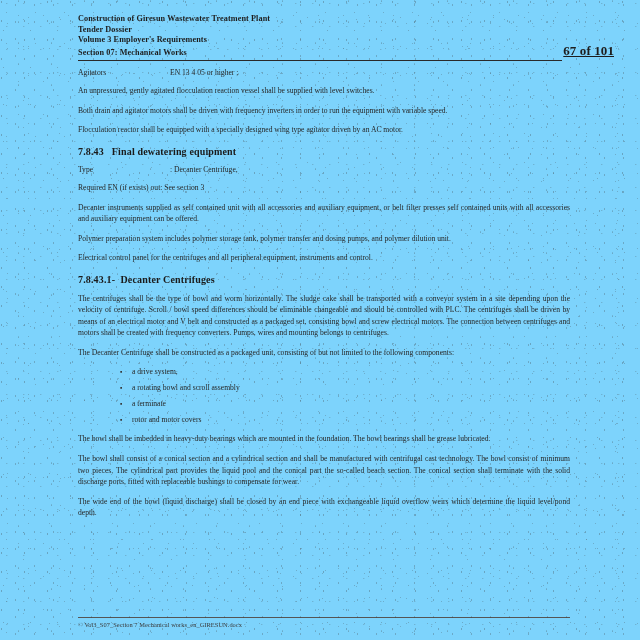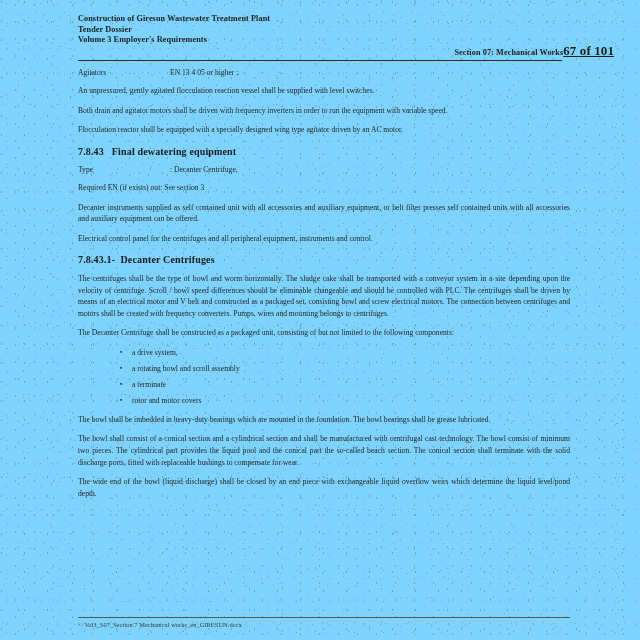--- a/index.html
+++ b/index.html
@@ -53,21 +53,21 @@
     line-height: 10.6px;
     font-weight: bold;
     color: #1d1d1d;
     letter-spacing: 0.1px;
   }
   .header .line {
     white-space: nowrap;
   }
   .header-row {
     display: flex;
-    justify-content: flex-end;
+    justify-content: space-between;
     align-items: baseline;
   }
   .rule {
     border: 0;
     border-top: 1.1px solid #2a2a2a;
     margin: 2px 0 0 0;
     width: 484px;
   }
   .body {
     margin-top: 6px;
@@ -164,20 +164,21 @@
         &nbsp;&nbsp;<span>Final dewatering equipment</span>
       </h3>
 
       <div class="kv tight">
         <div class="k">Type</div>
         <div class="v">: Decanter Centrifuge,</div>
       </div>
 
       <p>Required EN (if exists) out: See section 3</p>
       <p>Decanter instruments supplied as self contained unit with all accessories and auxiliary equipment, or belt filter presses self contained units with all accessories and auxiliary equipment can be offered.</p>
+      <p>Polymer preparation system includes polymer storage tank, polymer transfer and dosing pumps, and polymer dilution unit.</p>
       <p>Electrical control panel for the centrifuges and all peripheral equipment, instruments and control.</p>
 
       <h3 class="sec">
         <span>7.8.43.1-</span>
         &nbsp;<span>Decanter Centrifuges</span>
       </h3>
 
       <p>The centrifuges shall be the type of bowl and worm horizontally. The sludge cake shall be transported with a conveyor system in a site depending upon the velocity of centrifuge. Scroll / bowl speed differences should be eliminable changeable and should be controlled with PLC. The centrifuges shall be driven by means of an electrical motor and V belt and constructed as a packaged set, consisting bowl and screw electrical motors. The connection between centrifuges and motors shall be created with frequency converters. Pumps, wires and mounting belongs to centrifuges.</p>
       <p class="tight">The Decanter Centrifuge shall be constructed as a packaged unit, consisting of but not limited to the following components:</p>
 

